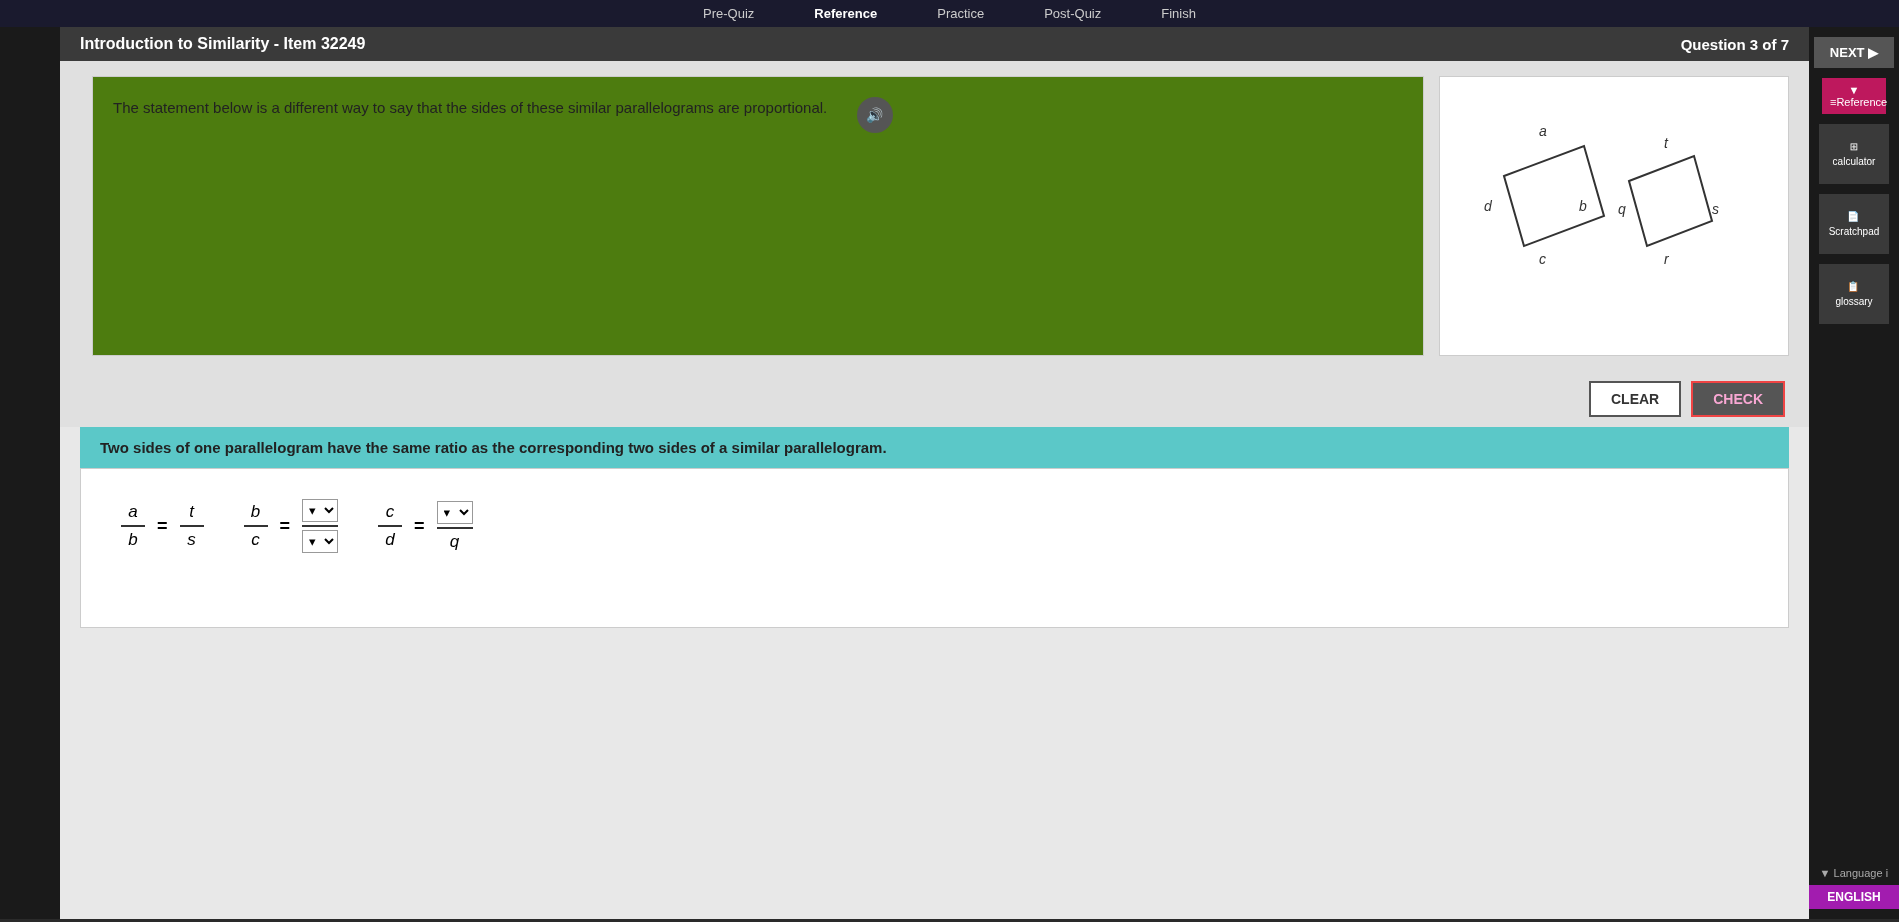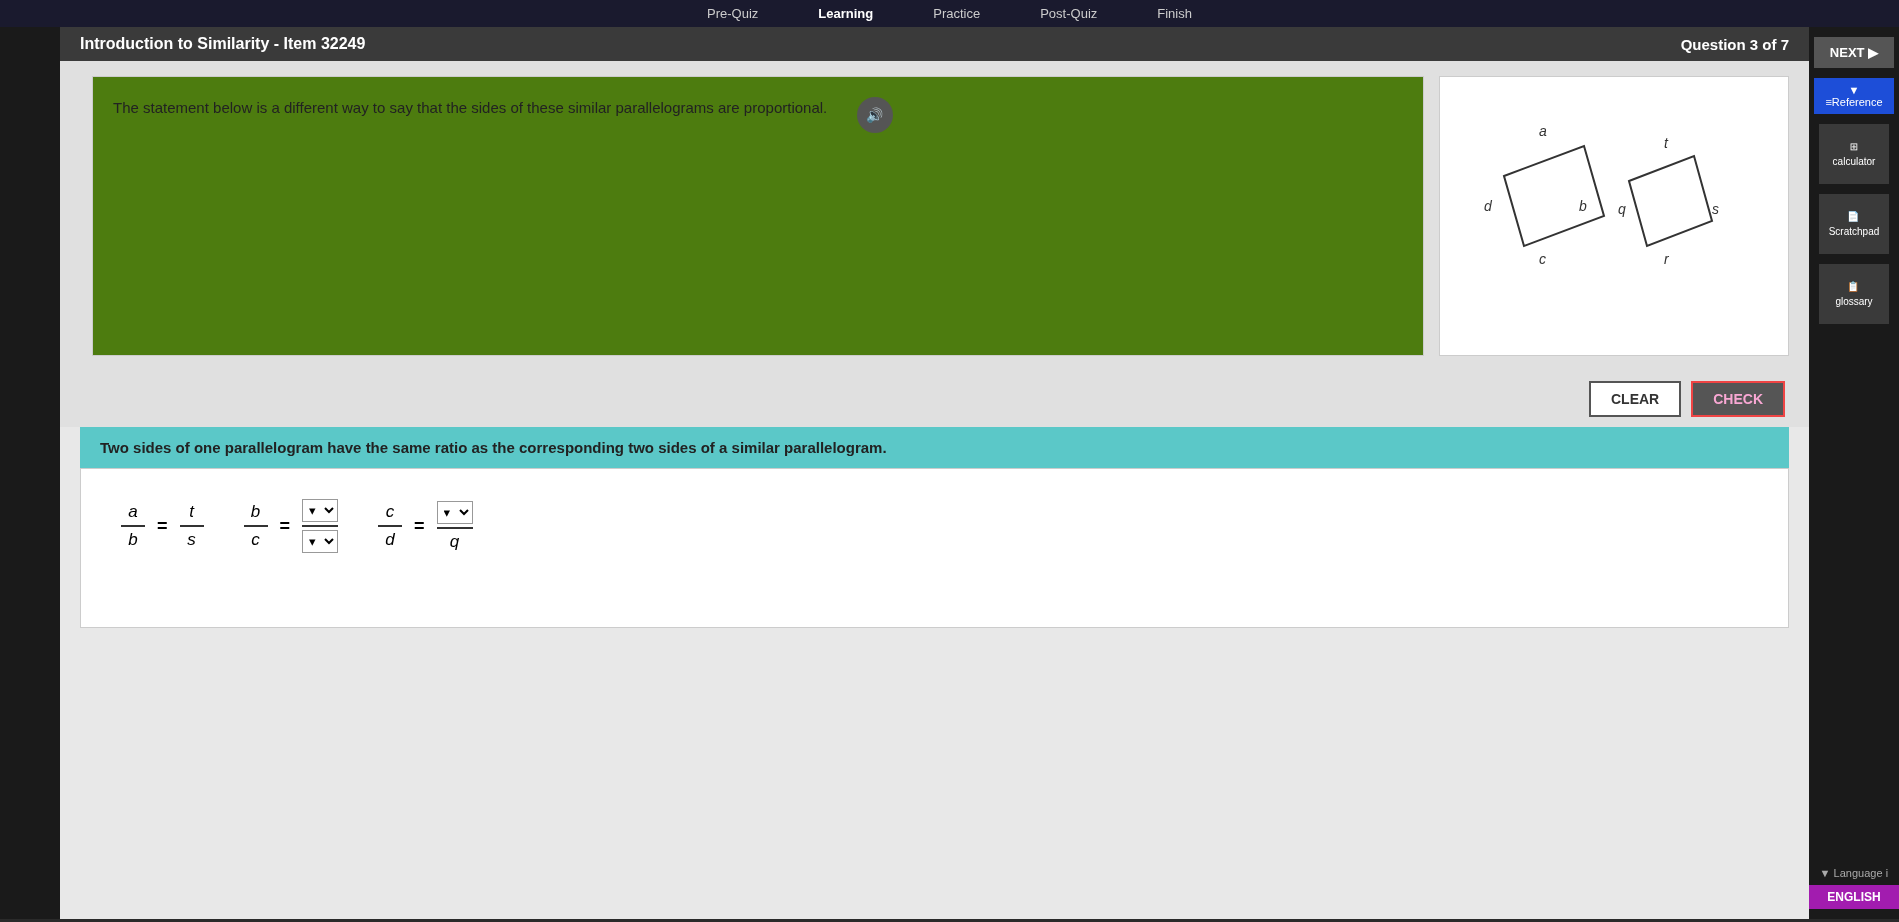--- a/index.html
+++ b/index.html
@@ -205,27 +205,27 @@
       font-weight: bold;
       cursor: pointer;
       width: 80px;
       display: flex;
       align-items: center;
       justify-content: center;
       gap: 4px;
     }
 
     .reference-btn {
-      background: #1d4ed8;
+      background: #be185d;
       color: white;
       border: none;
       padding: 6px 8px;
       font-size: 11px;
       cursor: pointer;
-      width: 80px;
+      width: 64px;
       text-align: center;
     }
 
     .sidebar-tool {
       background: #3a3a3a;
       color: white;
       width: 70px;
       height: 60px;
       display: flex;
       flex-direction: column;
@@ -307,21 +307,21 @@
       padding: 2px 2px;
       min-width: 36px;
       cursor: pointer;
     }
   </style>
 </head>
 <body>
 
 <div class="top-nav">
   <span>Pre-Quiz</span>
-  <span class="active">Learning</span>
+  <span class="active">Reference</span>
   <span>Practice</span>
   <span>Post-Quiz</span>
   <span>Finish</span>
 </div>
 
 <div class="main-wrapper">
 
   <div class="left-sidebar"></div>
 
   <div class="center-content">

